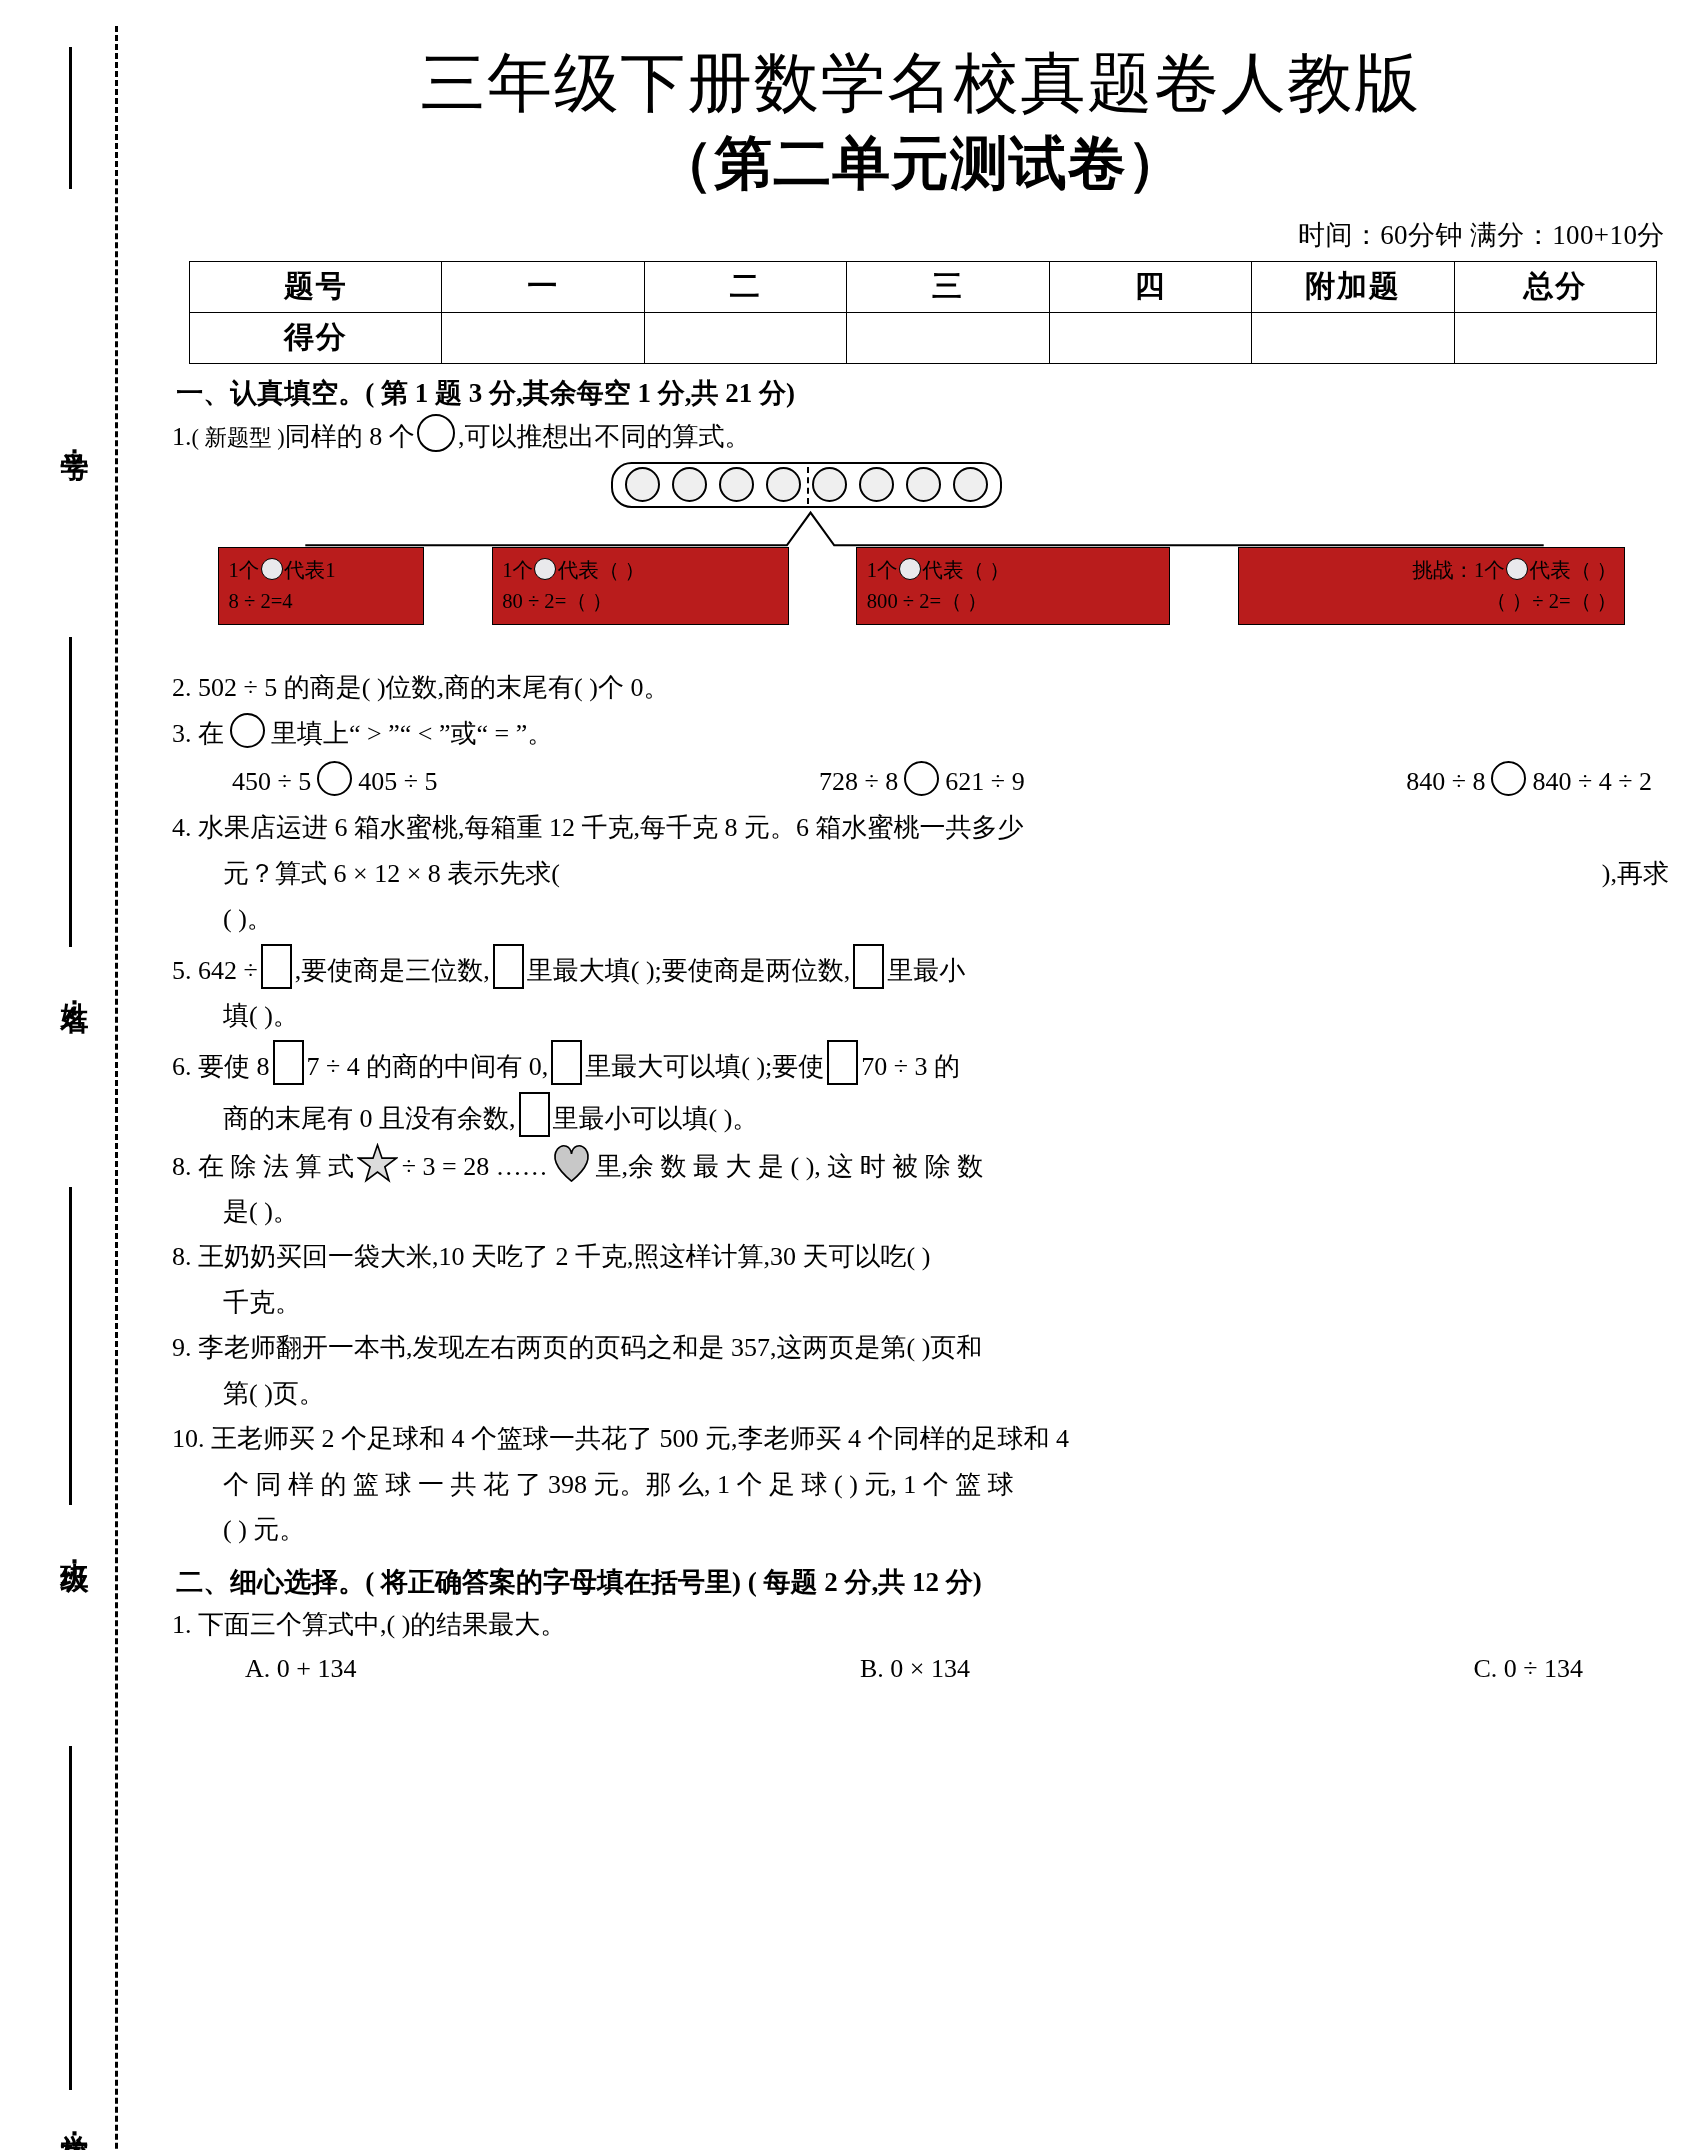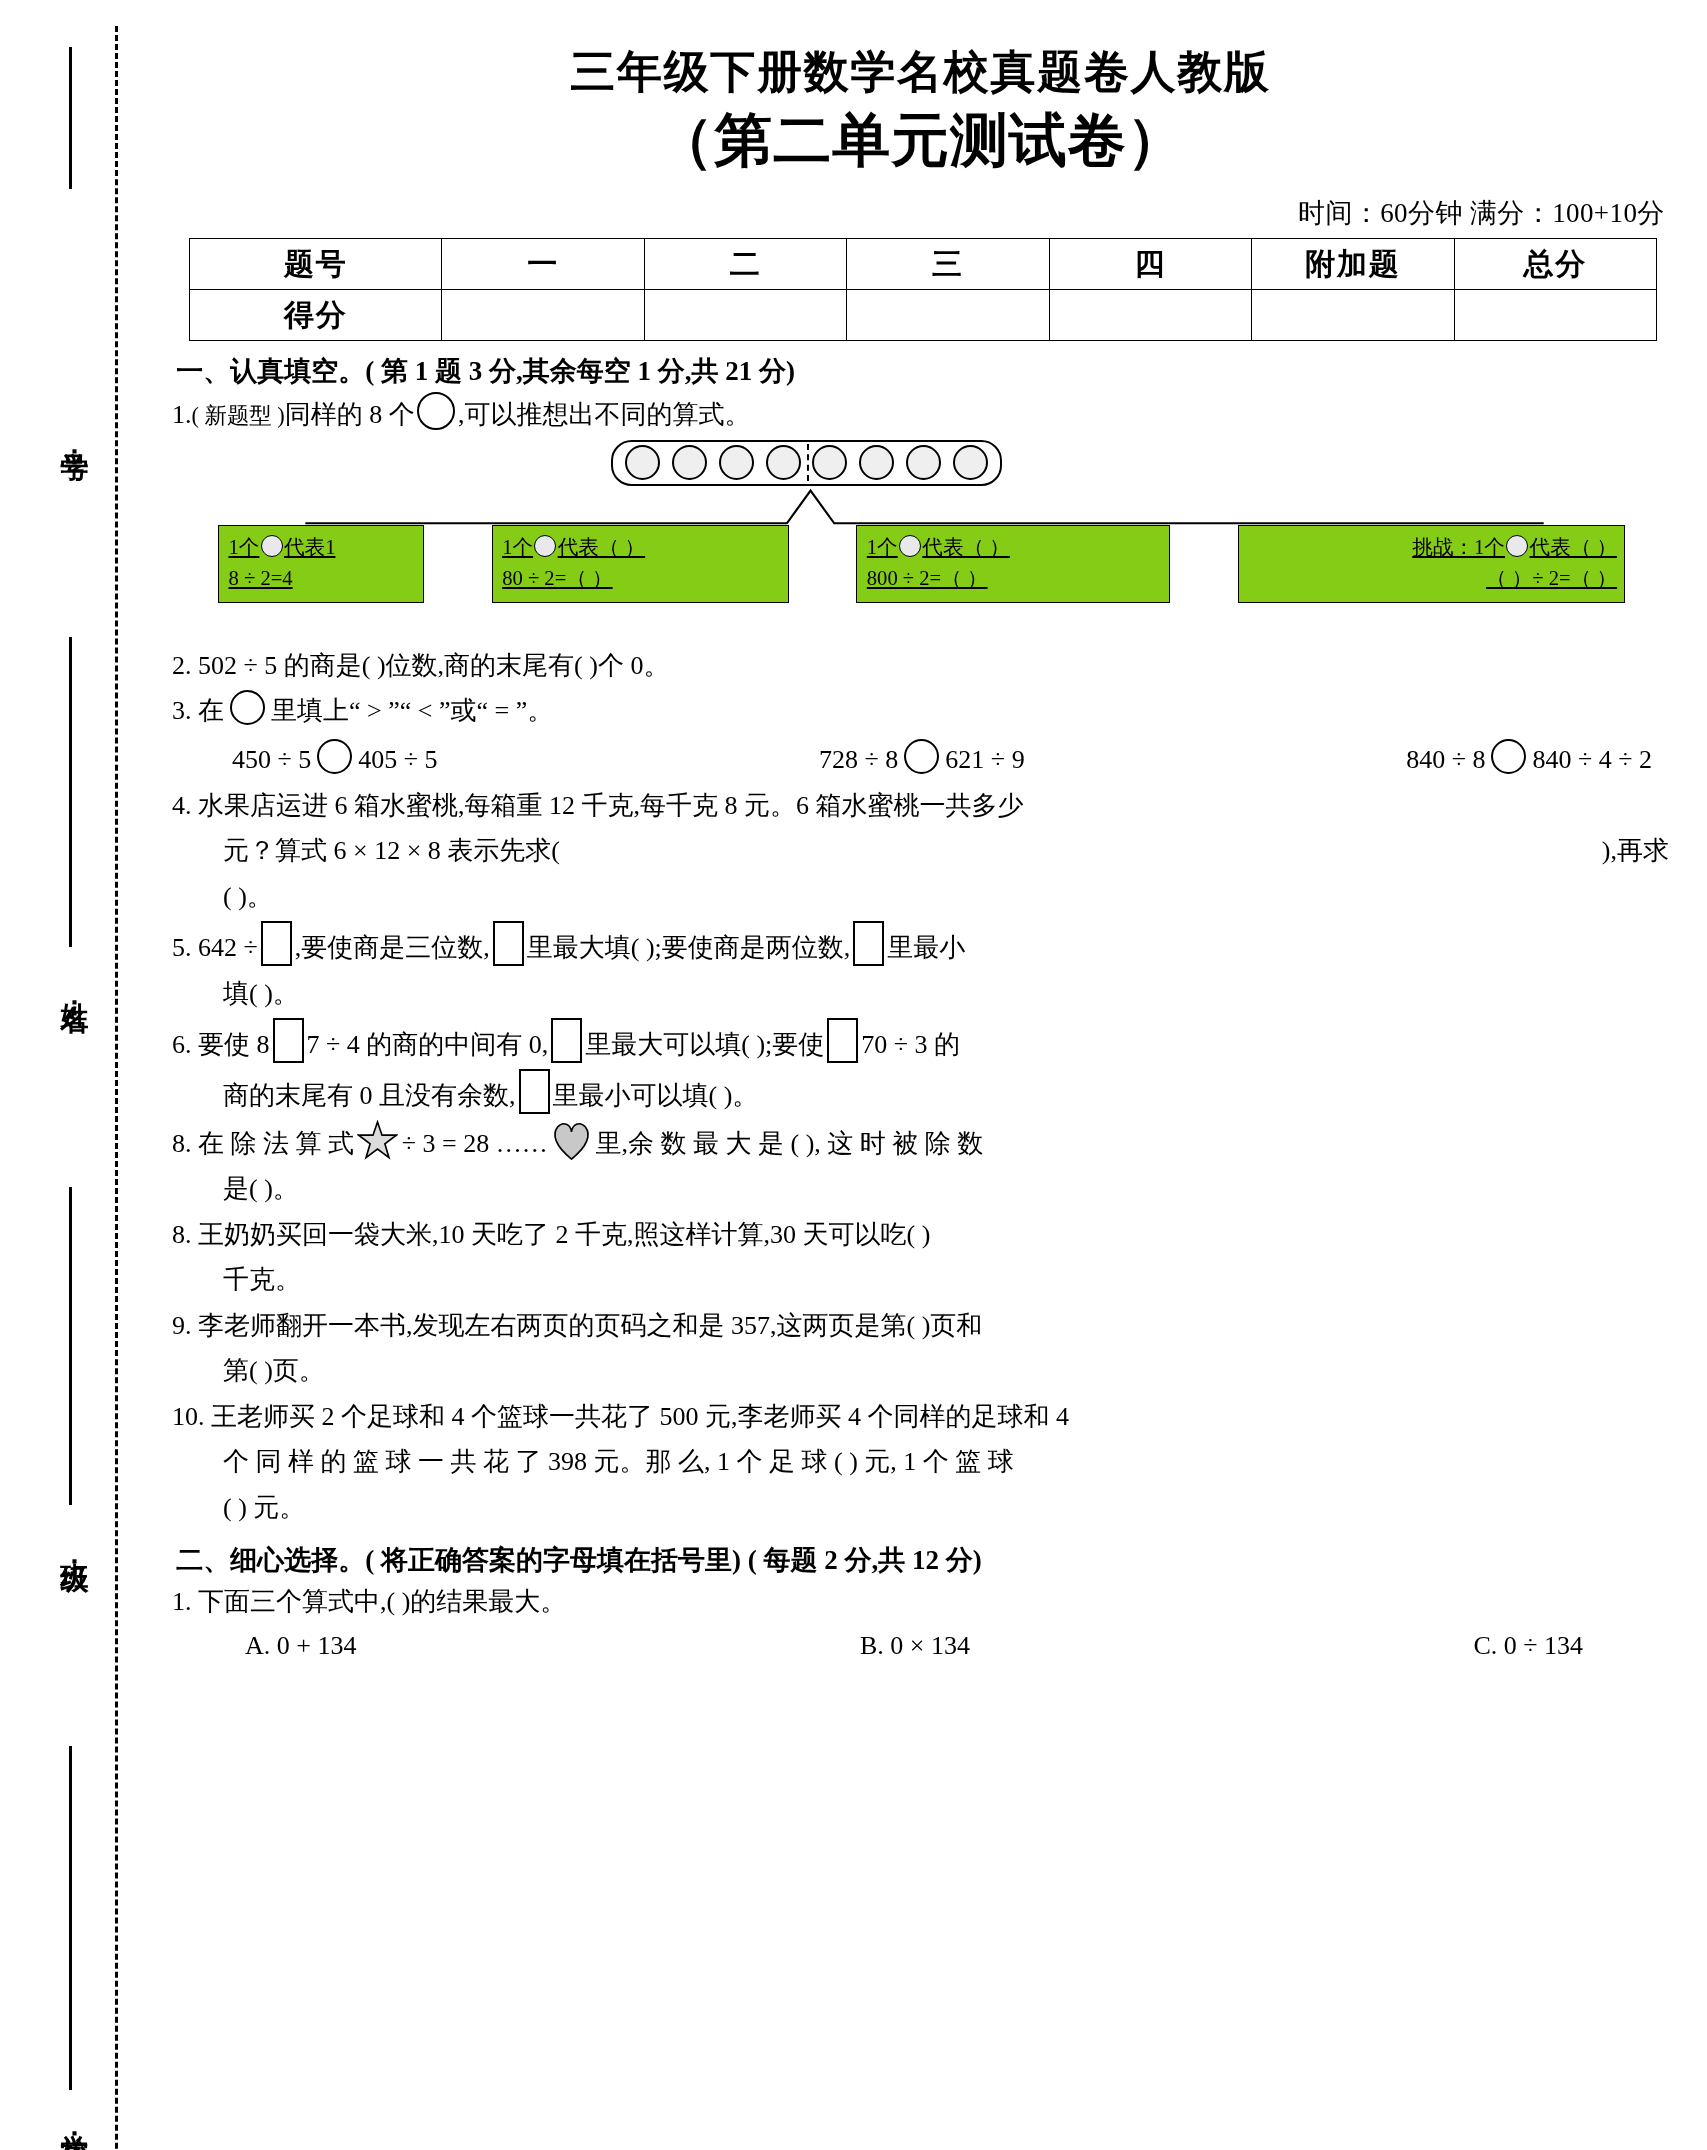--- a/index.html
+++ b/index.html
@@ -45,22 +45,22 @@
   
   .page {
     position: absolute;
     left: 172px; top: 0;
     width: 1497px;
     height: 2414px;
   }
 
   .title-main {
     text-align: center;
-    font-size: 45px;
-    font-weight: bold;
+    font-size: 65px;
+    font-weight: normal;
     letter-spacing: 1.7px;
     margin-top: 47px;
     line-height: 1.12;
     font-family: "Liberation Serif", "DejaVu Serif", serif;
   }
   .title-sub {
     text-align: center;
     font-size: 58px;
     font-weight: bold;
     letter-spacing: 0.9px;
@@ -199,23 +199,22 @@
     left: 46px; top: 85px;
     width: 1407px;
     display: flex;
     justify-content: space-between;
   }
   .boxcell {
     border: 1.7px solid #000;
     padding: 6.9px 6.9px 7.7px 9.5px;
     font-size: 20.6px;
     line-height: 1.5;
-    background: #84cc16;
+    background: #b91c1c;
     box-sizing: border-box;
-    text-decoration: underline;
   }
   .boxcell.b1 { width: 206px; }
   .boxcell.b2 { width: 297px; }
   .boxcell.b3 { width: 314px; }
   .boxcell.b4 { width: 387px; text-align: right; }
   .boxcell .circle-in { width:20px;height:20px;border-width:1.7px;vertical-align:-3px; }
 
   
   .cmp-row {
     display: flex;

